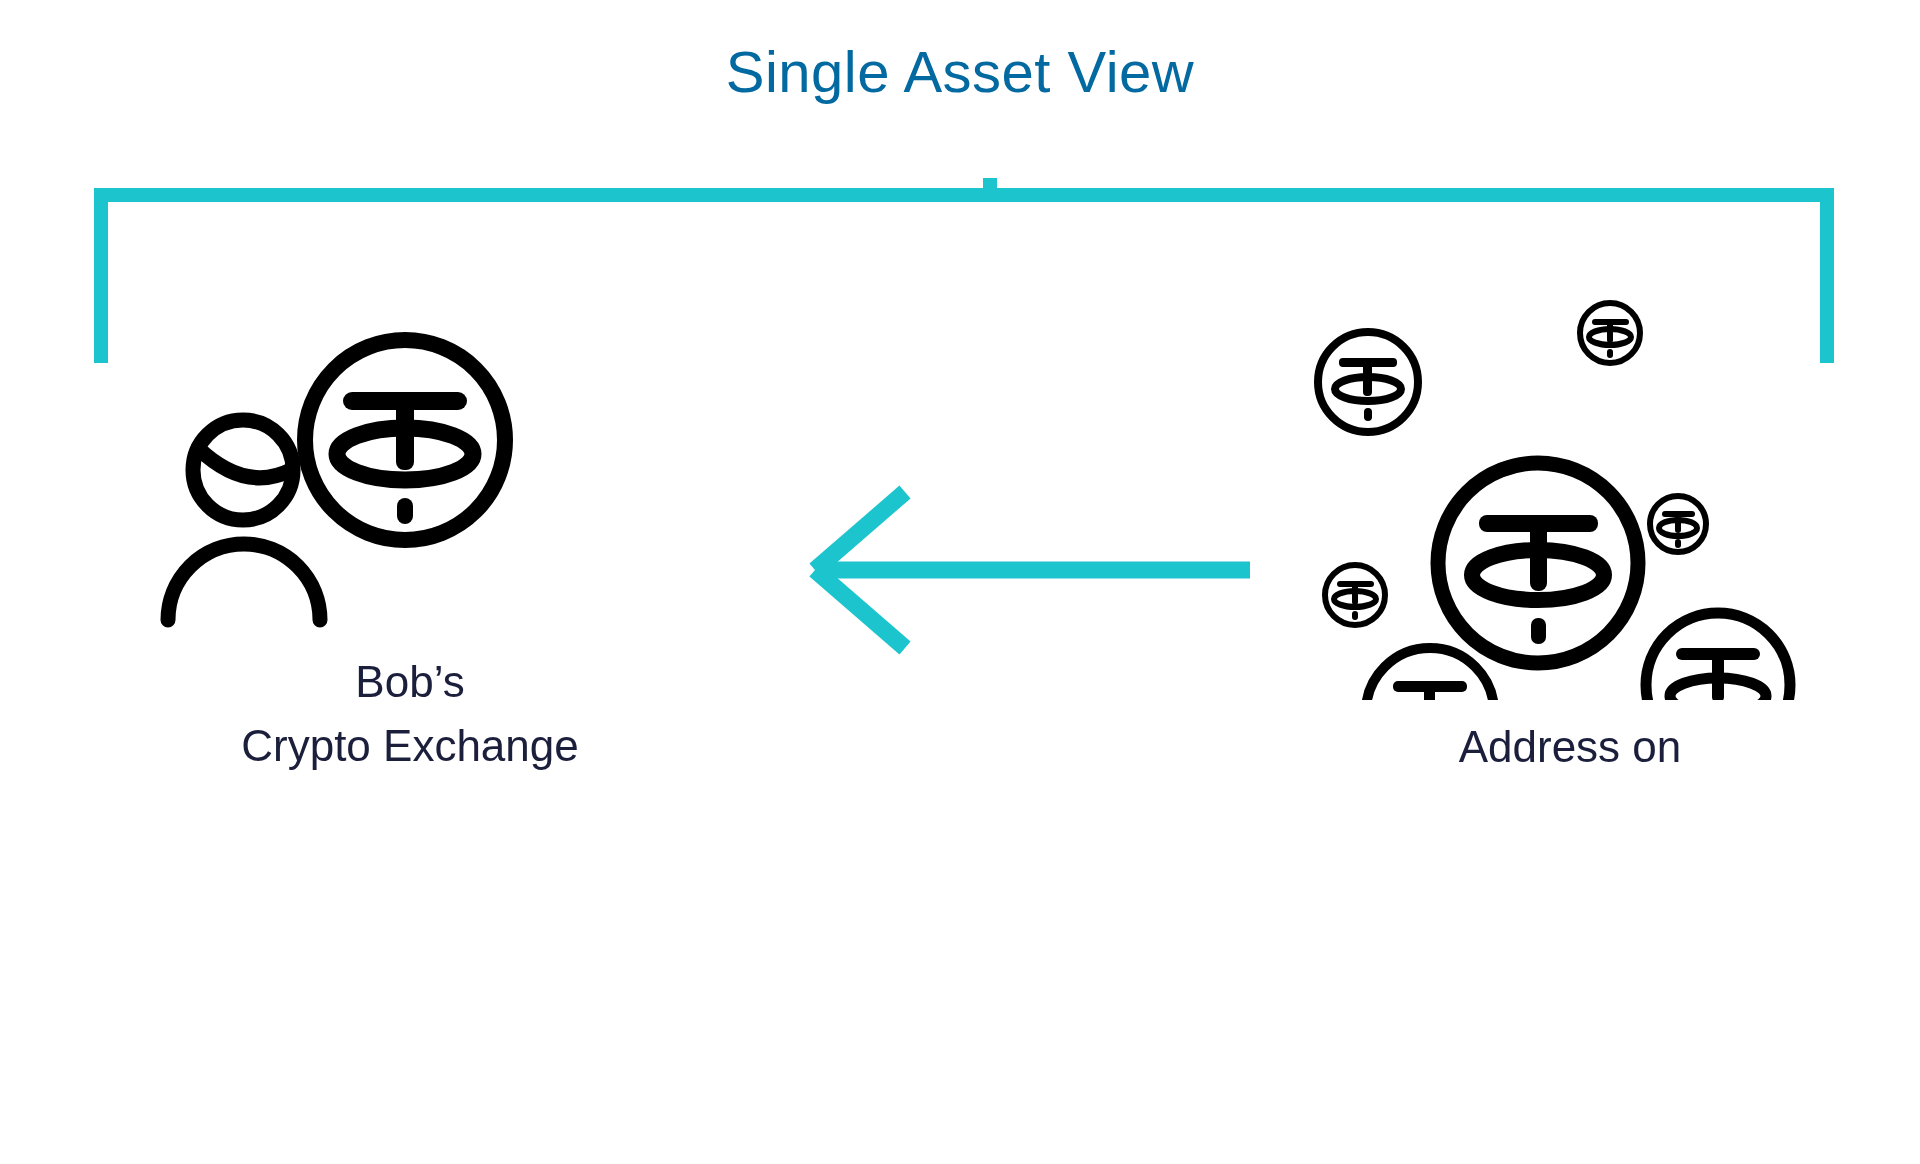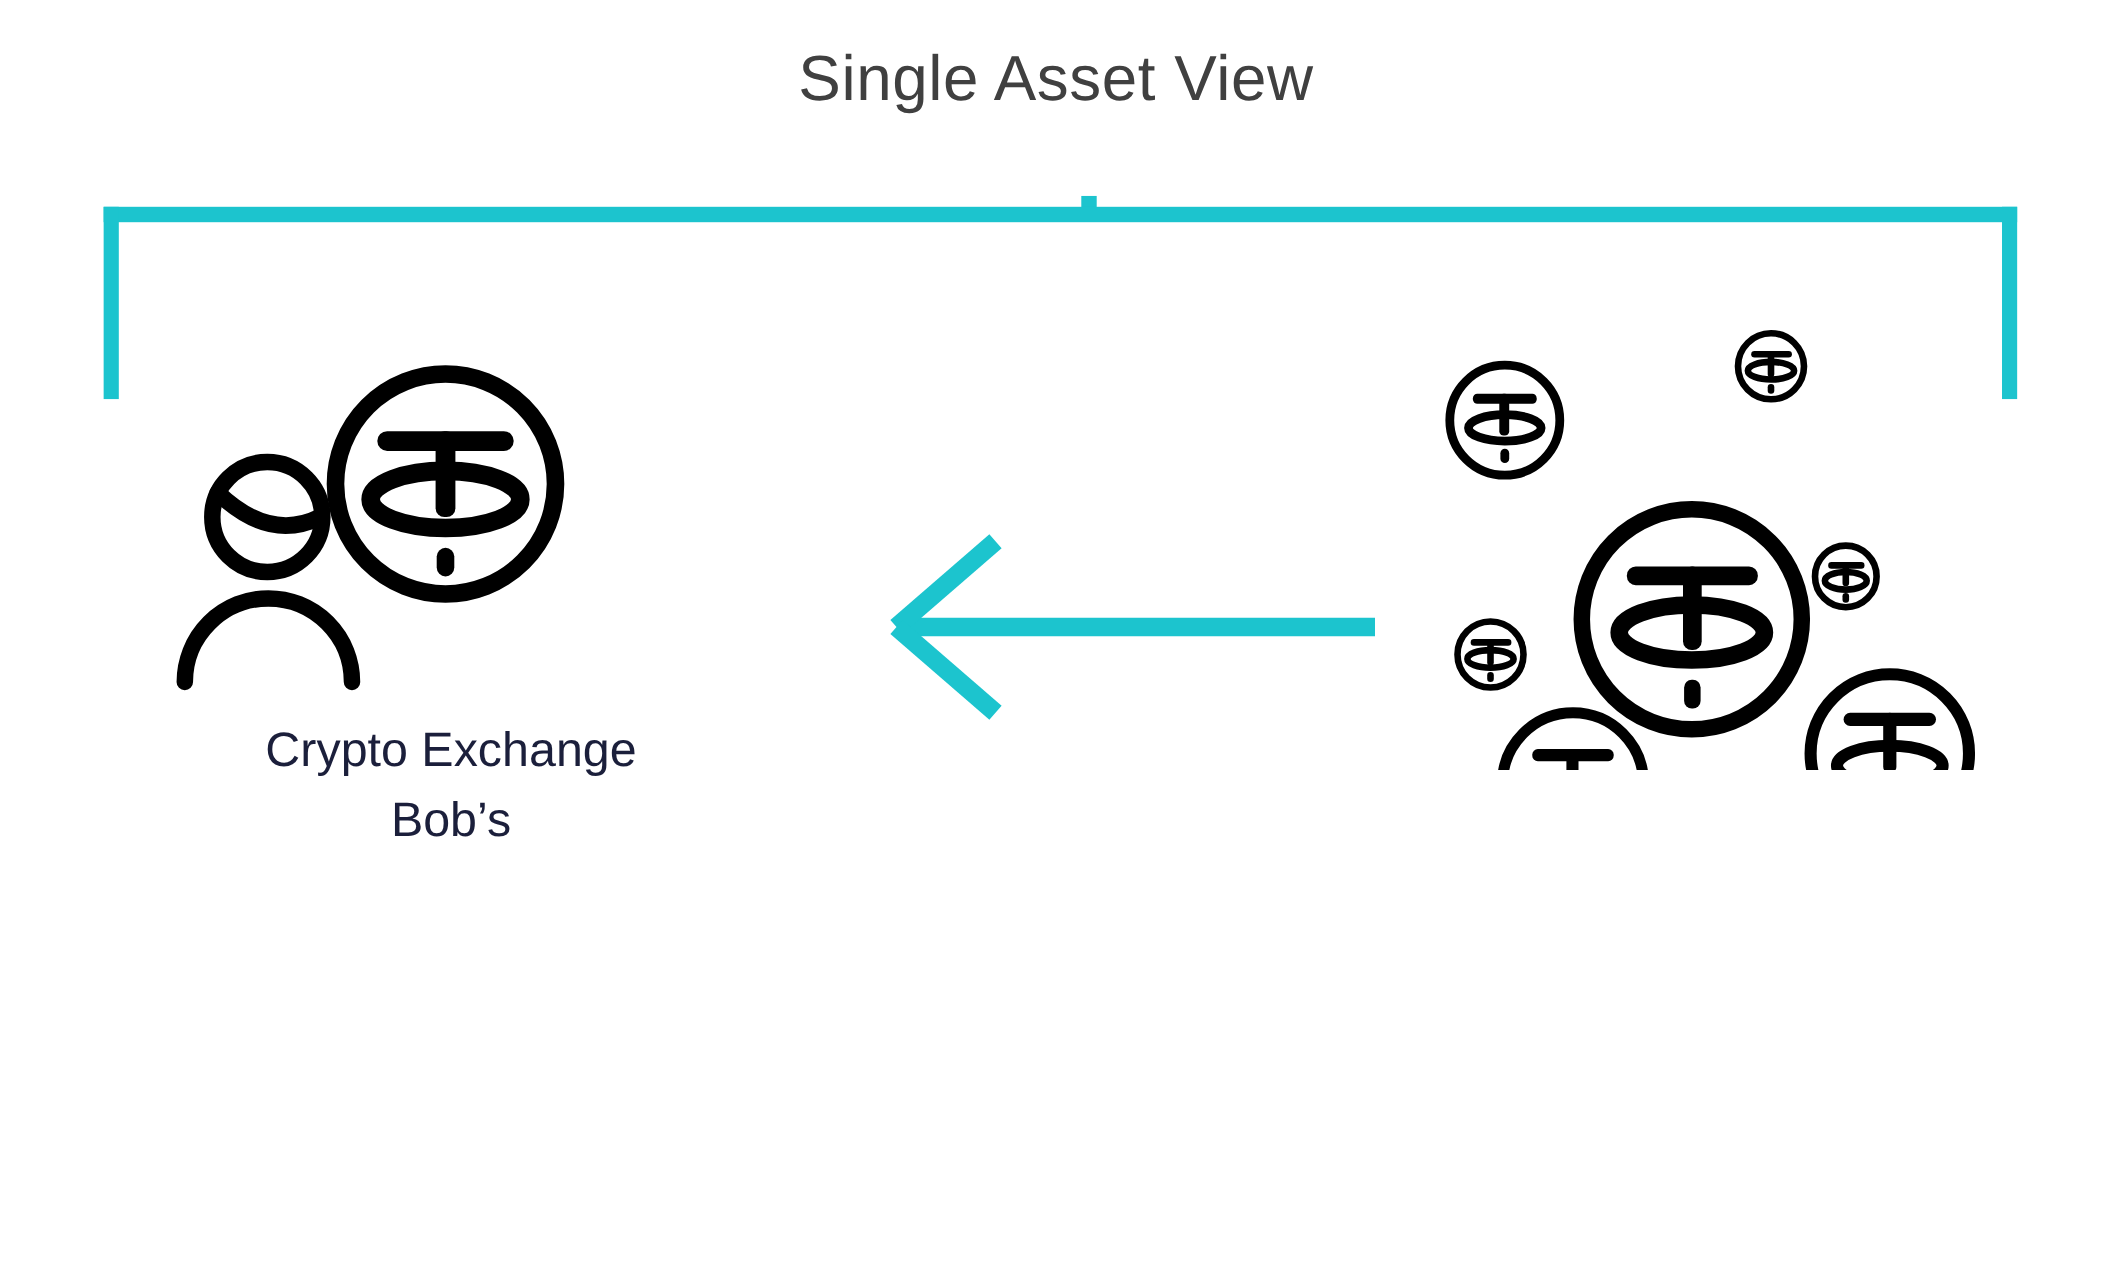--- a/index.html
+++ b/index.html
@@ -24,21 +24,21 @@
   
   #diagram-title {
     position: absolute;
     left: 0;
     top: 38px;
     width: 1920px;
     text-align: center;
     font-size: 58px;
     font-weight: 500;
     letter-spacing: 0.5px;
-    color: #404040;
+    color: #0369a1;
     font-family: "Liberation Sans", sans-serif;
   }
 
   
   #scope-bracket {
     position: absolute;
     left: 94px;
     top: 178px;
     width: 1740px;
     height: 185px;
@@ -146,22 +146,22 @@
       <g>
         <circle cx="93" cy="140" r="50" fill="none" stroke="#000000" stroke-width="15"></circle>
 
         <path d="M 48 118 Q 95 163 141 140" fill="none" stroke="#000000" stroke-width="15" stroke-linecap="round"></path>
 
         <path d="M 18 290 A 76 76 0 0 1 170 290" fill="none" stroke="#000000" stroke-width="15" stroke-linecap="round"></path>
       </g>
     </svg>
 
     <div id="left-caption">
+      <span class="cap-line">Bob’s</span>
       <span class="cap-line">Crypto Exchange</span>
-      <span class="cap-line">Bob’s</span>
     </div>
   </div>
 
   <svg id="flow-arrow" viewBox="0 0 460 180">
     <g stroke="#1CC4CE" stroke-width="17" fill="none" stroke-linecap="butt">
 
       <line x1="455" y1="90" x2="22" y2="90"></line>
 
       <line x1="20" y1="90" x2="110" y2="12"></line>
 
@@ -232,16 +232,17 @@
       <g>
         <circle cx="418" cy="385" r="72" fill="none" stroke="#000000" stroke-width="11"></circle>
         <rect x="376" y="348" width="84" height="12" rx="6" fill="#000000"></rect>
         <rect x="412" y="348" width="12" height="55" rx="6" fill="#000000"></rect>
         <ellipse cx="418" cy="396" rx="48" ry="18" fill="none" stroke="#000000" stroke-width="11"></ellipse>
         <rect x="412" y="424" width="11" height="19" rx="5" fill="#000000"></rect>
       </g>
     </svg>
 
     <div id="right-caption">
+      <span class="cap-line">Address on</span>
     </div>
   </div>
 
 </div>
 
 </body></html>

